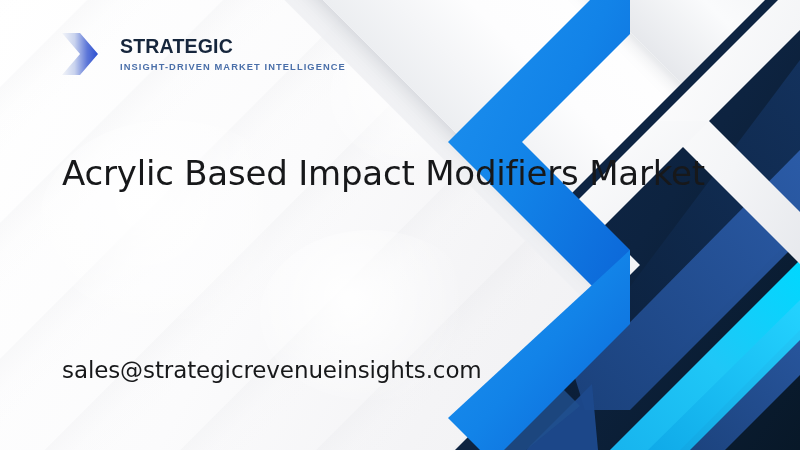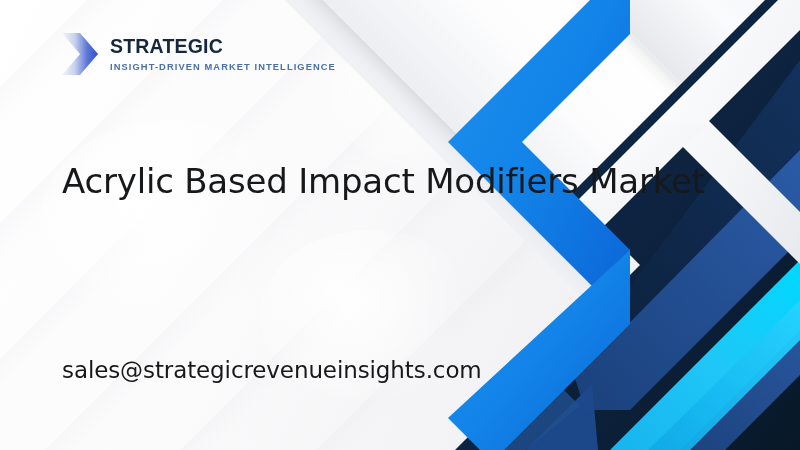--- a/index.html
+++ b/index.html
@@ -83,21 +83,21 @@
   }
   .corner-art svg { display: block; }
 
   
   .logo {
     position: absolute;
     left: 60px;
     top: 31px;
     display: flex;
     align-items: center;
-    gap: 10px;
+    gap: 20px;
   }
   .logo-mark { width: 40px; height: 46px; flex: none; }
   .logo-text { display: flex; flex-direction: column; }
   .logo-line {
     font-family: "Liberation Sans", sans-serif;
     font-weight: 700;
     font-size: 19.5px;
     letter-spacing: .2px;
     line-height: 1.06;
     color: #16263c;
@@ -110,21 +110,21 @@
     font-size: 9.3px;
     letter-spacing: 1.1px;
     color: #4a6fa9;
     white-space: nowrap;
   }
 
   
   .title {
     position: absolute;
     left: 62px;
-    top: 138px;
+    top: 130px;
     width: 660px;
     font-size: 34px;
     font-weight: 400;
     color: #17181a;
     letter-spacing: -.2px;
     line-height: 1.22;
   }
   .email {
     position: absolute;
     left: 62px;

